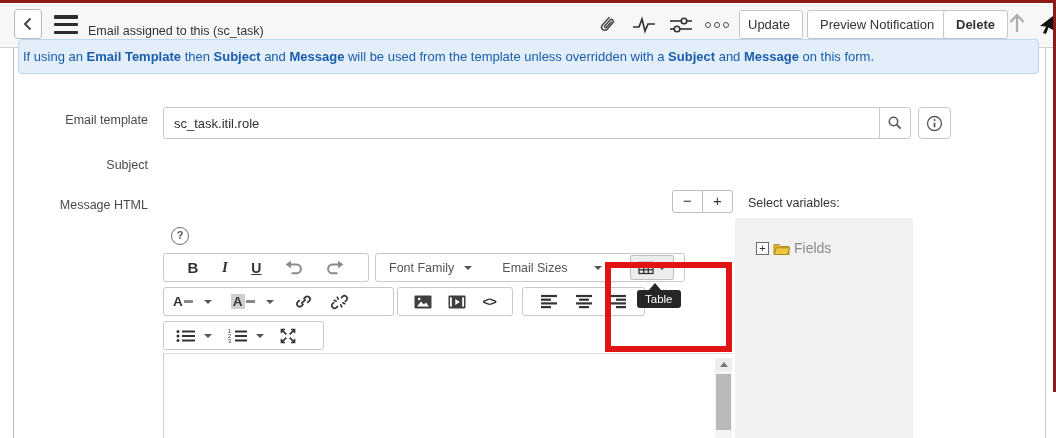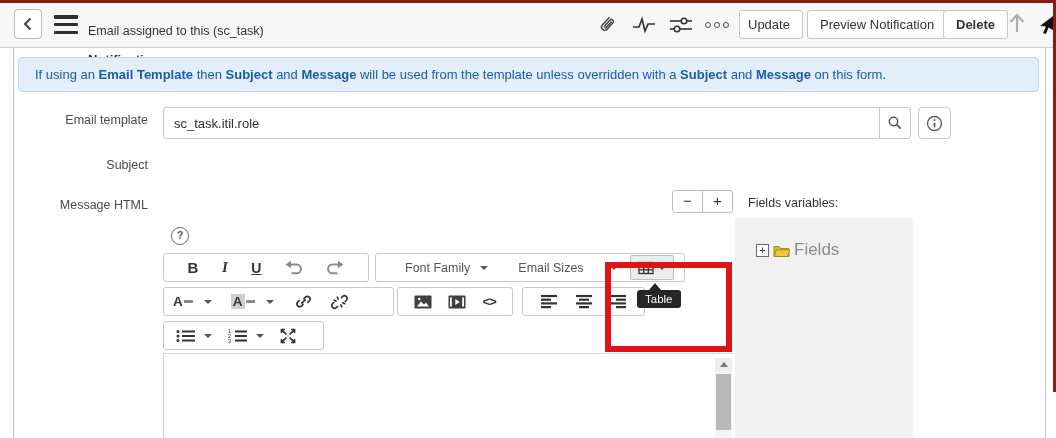--- a/index.html
+++ b/index.html
@@ -26,38 +26,38 @@
   .dots{display:flex; gap:3px; align-items:center;}
   .dots span{width:6px; height:6px; border:1.6px solid #4c4c4c; border-radius:50%;}
   .hbtn{position:absolute; top:7px; height:29px; line-height:27px; background:#fff; border:1px solid #c6c6c6; border-radius:3px; font-size:13px; color:#333; text-align:center; padding:0 12px; cursor:pointer;}
   .cursor-glyph{position:absolute; right:2px; top:10px;}
 
   
   .form-left-line{position:absolute; left:13px; top:48px; width:1px; height:390px; background:#bdbdbd;}
   .form-right-line{position:absolute; left:1045px; top:48px; width:1px; height:390px; background:#c6c6c6;}
 
   
-  .banner{position:absolute; left:18px; top:57px; width:1021px; height:35px; background:var(--banner-bg); border:1px solid var(--banner-border); border-radius:4px; font-size:13px; color:var(--banner-text); line-height:33px; padding-left:16px; white-space:nowrap; overflow:hidden;}
+  .banner{position:absolute; left:18px; top:39px; width:1021px; height:35px; background:var(--banner-bg); border:1px solid var(--banner-border); border-radius:4px; font-size:13px; color:var(--banner-text); line-height:33px; padding-left:4px; white-space:nowrap; overflow:hidden;}
   .banner .b{font-weight:bold;}
 
   
   .flabel{position:absolute; left:0; width:148px; text-align:right; font-size:12.5px; color:#4a4a4a;}
   .tinput{position:absolute; height:32px; border:1px solid #c8c8c8; border-radius:3px; background:#fff; font-family:inherit; font-size:13px; color:#2e2e2e; padding:0 10px;}
   .sq-btn{position:absolute; background:#fff; border:1px solid #c8c8c8; display:flex; align-items:center; justify-content:center; cursor:pointer;}
 
   .mp-group{position:absolute; left:672px; top:190px; display:flex;}
   .mp-btn{width:31px; height:23px; background:#fff; border:1px solid #bdbdbd; font-size:15px; line-height:20px; text-align:center; color:#333; cursor:pointer;}
   .mp-btn:first-child{border-radius:3px 0 0 3px;}
   .mp-btn:last-child{border-radius:0 3px 3px 0; margin-left:-1px;}
 
   .selvar-label{position:absolute; left:748px; top:196px; font-size:12.5px; color:#333;}
   .selvar-panel{position:absolute; left:735px; top:218px; width:178px; height:220px; background:#f1f1f1;}
   .tree-item{position:absolute; left:21px; top:22px; display:flex; align-items:center; gap:4px; cursor:pointer;}
   .expander{width:13px; height:13px; background:#fff; border:1px solid #6b6b6b; font-size:11px; line-height:11px; text-align:center; color:#333;}
-  .tree-label{font-size:17px; color:#8c8c8c;}
+  .tree-label{font-size:14px; color:#8c8c8c;}
 
   .help-circle{position:absolute; left:171px; top:227px; width:18px; height:18px; border:1.5px solid #6e6e6e; border-radius:50%; font-size:11px; font-weight:bold; color:#555; text-align:center; line-height:15px; cursor:pointer;}
 
   
   .tgroup{position:absolute; height:29px; background:#fff; border:1px solid #c9c9c9; border-radius:3px; display:flex; align-items:center;}
   .tbtn{display:flex; align-items:center; justify-content:center; cursor:pointer; color:#333;}
   .glyph-b{font-size:15px; font-weight:bold;}
   .glyph-i{font-size:15px; font-style:italic; font-family:"Liberation Serif", serif; font-weight:bold;}
   .glyph-u{font-size:14px; text-decoration:underline; font-weight:bold;}
   .dd-label{font-size:12.5px; color:#555; cursor:pointer;}
@@ -187,21 +187,21 @@
 
   <div class="flabel" style="top:158px;">Subject</div>
 
   <div class="flabel" style="top:198px;">Message HTML</div>
 
   <div class="mp-group">
     <div class="mp-btn">−</div>
     <div class="mp-btn">+</div>
   </div>
 
-  <div class="selvar-label">Fields variables:</div>
+  <div class="selvar-label">Select variables:</div>
   <div class="selvar-panel">
     <div class="tree-item">
       <div class="expander">+</div>
       <span>
         <svg width="17" height="13" viewBox="0 0 17 13">
           <path d="M1 2.5 h5 l1.5 2 H16 v8 H1 z" fill="var(--folder-fill)" stroke="#a8851a" stroke-width="0.9"></path>
           <path d="M3.2 5.8 h13.4 l-2 6.7 H1.4 z" fill="#ecc93f" stroke="#a8851a" stroke-width="0.9"></path>
         </svg>
       </span>
       <span class="tree-label">Fields</span>
@@ -228,21 +228,21 @@
             <g transform="scale(-1,1) translate(-18,0)">
               <path d="M5 4.5 h6.5 a4.4 4.4 0 0 1 0 8.8 h-5" fill="none" stroke="#8a8a8a" stroke-width="2"></path>
               <polygon points="6,0.8 6,8.2 0.6,4.5" fill="#8a8a8a"></polygon>
             </g>
           </svg>
       </span>
     </div>
   </div>
 
   <div class="tgroup" style="left:375px; top:253px; width:310px;">
-    <span class="dd-label" style="margin-left:29px;">Font Family</span>
+    <span class="dd-label" style="margin-left:13px;">Font Family</span>
     <span class="caret" style="margin-left:10px;"></span>
     <span class="dd-label" style="margin-left:30px;">Email Sizes</span>
     <span class="caret" style="margin-left:26px;"></span>
     <div class="table-btn">
       <span>
         <svg width="16" height="14" viewBox="0 0 16 14">
             <g stroke="#333" stroke-width="1.3" fill="none">
               <rect x="1" y="1.5" width="14" height="11"></rect>
               <line x1="1" y1="5.2" x2="15" y2="5.2"></line>
               <line x1="1" y1="8.8" x2="15" y2="8.8"></line>

